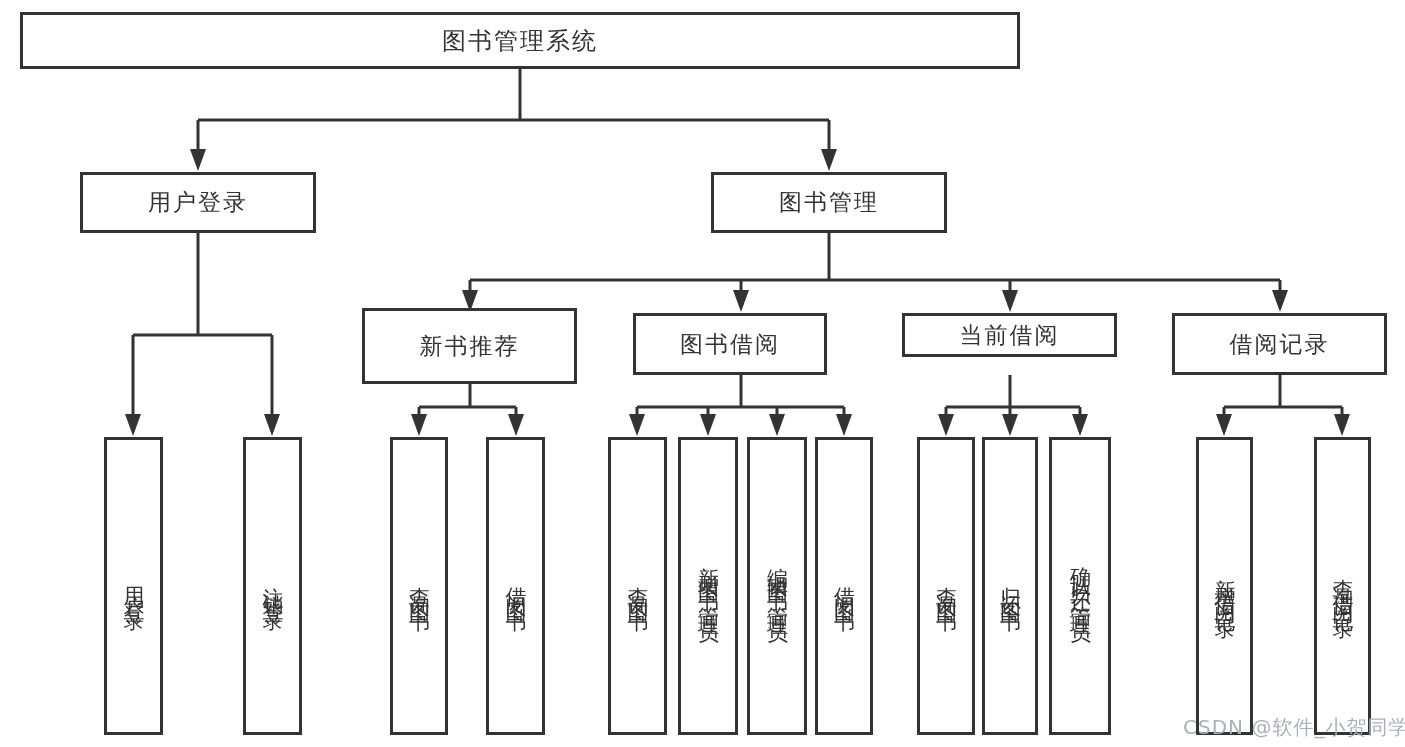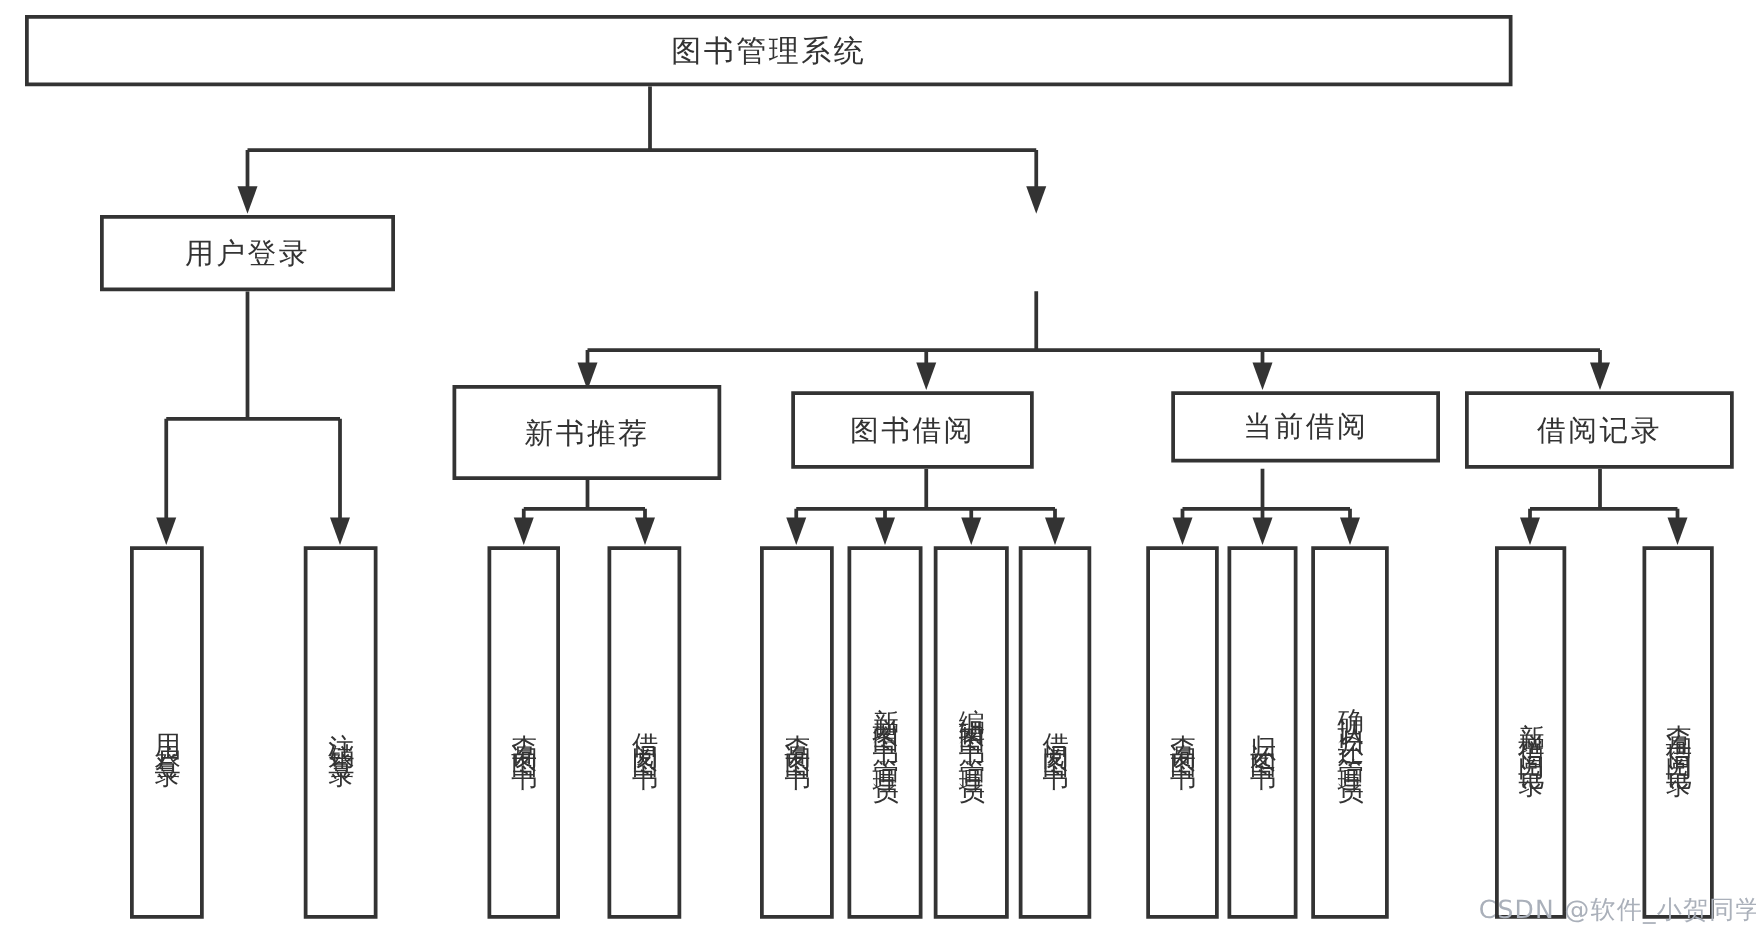--- a/index.html
+++ b/index.html
@@ -86,35 +86,38 @@
       <polygon points="769,414 785,414 777,436"></polygon>
       <polygon points="836,414 852,414 844,436"></polygon>
       <polygon points="938,414 954,414 946,436"></polygon>
       <polygon points="1002,414 1018,414 1010,436"></polygon>
       <polygon points="1072,414 1088,414 1080,436"></polygon>
       <polygon points="1216,414 1232,414 1224,436"></polygon>
       <polygon points="1334,414 1350,414 1342,436"></polygon>
     </g>
   </svg>
 
-  <div class="node h root" style="left:20px;top:12px;width:1190px;height:57px">
+  <div class="node h root" style="left:20px;top:12px;width:1000px;height:57px">
     <span class="lbl">图书管理系统</span>
   </div>
 
   <div class="node h" style="left:80px;top:172px;width:236px;height:61px">
     <span class="lbl">用户登录</span>
+  </div>
+  <div class="node h" style="left:711px;top:172px;width:236px;height:61px">
+    <span class="lbl">图书管理</span>
   </div>
 
   <div class="node h" style="left:362px;top:308px;width:215px;height:76px">
     <span class="lbl">新书推荐</span>
   </div>
   <div class="node h" style="left:633px;top:313px;width:194px;height:62px">
     <span class="lbl">图书借阅</span>
   </div>
-  <div class="node h" style="left:937px;top:313px;width:215px;height:57px">
+  <div class="node h" style="left:902px;top:313px;width:215px;height:44px">
     <span class="lbl">当前借阅</span>
   </div>
   <div class="node h" style="left:1172px;top:313px;width:215px;height:62px">
     <span class="lbl">借阅记录</span>
   </div>
 
   <div class="node v" style="left:104px;top:437px;width:59px;height:298px">
     <span class="lbl">用户登录</span>
   </div>
   <div class="node v" style="left:243px;top:437px;width:59px;height:298px">

